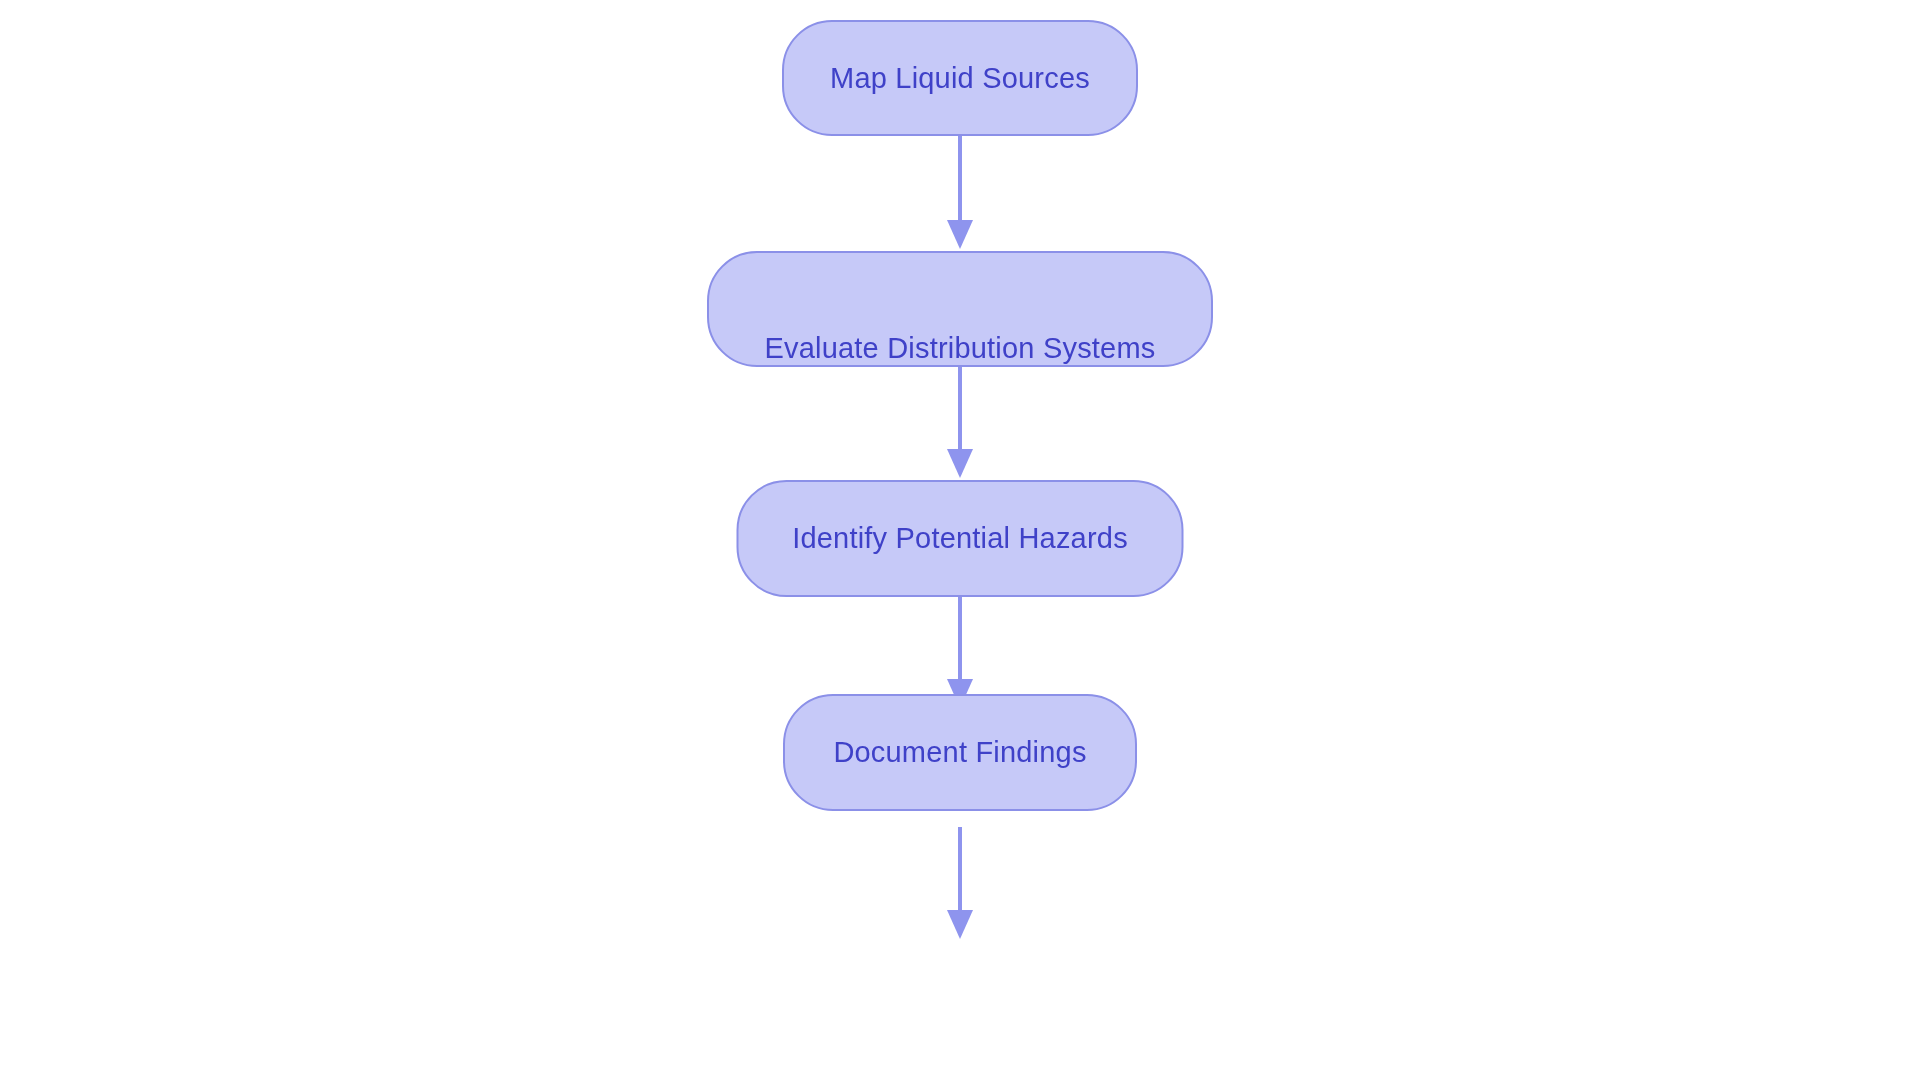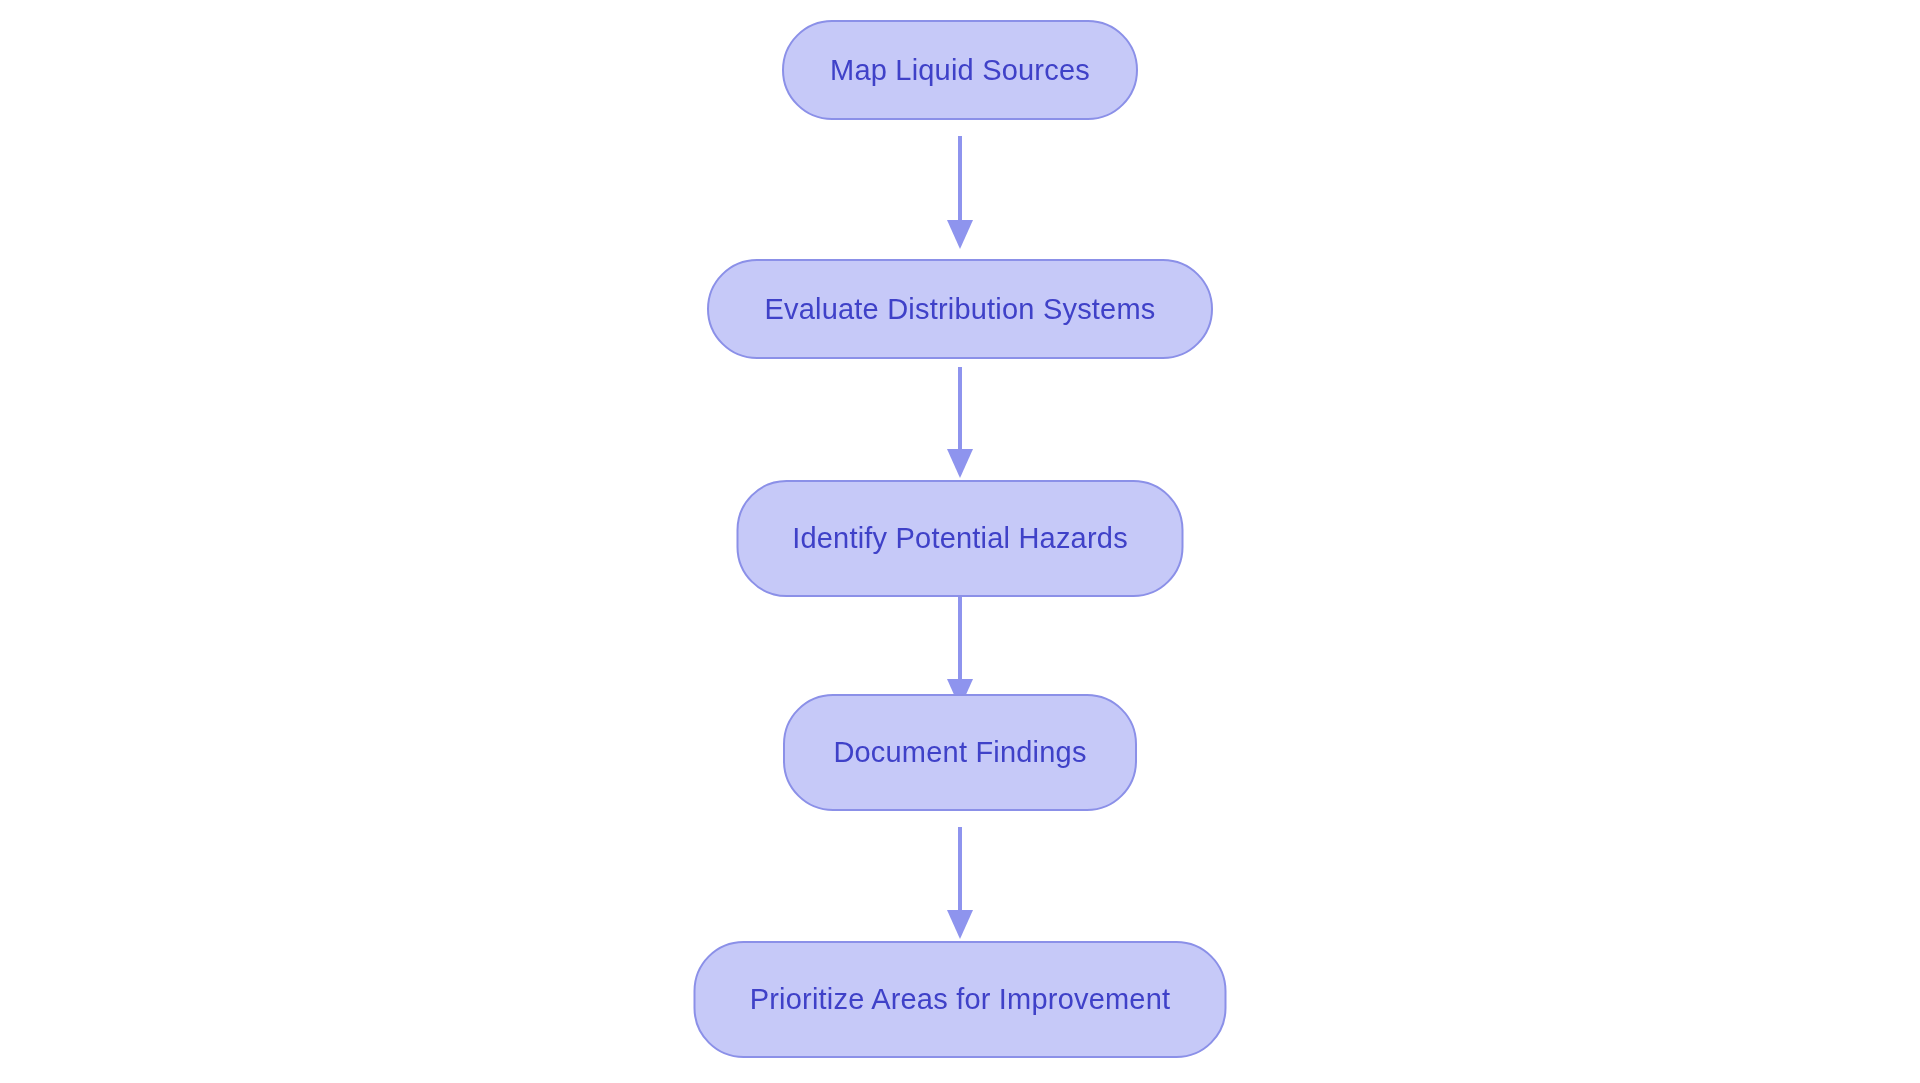--- a/index.html
+++ b/index.html
@@ -12,38 +12,38 @@
     width: 1920px;
     height: 1083px;
     background: var(--background, #ffffff);
     overflow: hidden;
     font-family: "Liberation Sans", "DejaVu Sans", sans-serif;
   }
   .node {
     position: absolute;
     left: 50%;
     transform: translateX(-50%);
-    height: 100px;
+    height: 116px;
     box-sizing: border-box;
     background: var(--node-fill, #c6c9f8);
     border: 2px solid var(--node-border, #8b90e8);
     border-radius: 50px;
     display: flex;
     align-items: center;
     justify-content: center;
   }
   .node .label {
     color: var(--node-text, #3f41c8);
     font-size: 29px;
     letter-spacing: 0.2px;
     white-space: nowrap;
     text-align: center;
   }
   .n1 { top: 20px;  width: 356px; }
-  .n2 { top: 259px; width: 506px; }
+  .n2 { top: 251px; width: 506px; align-items: flex-end; }
   .n3 { top: 480px; width: 447px; height: 117px; }
   .n4 { top: 694px; width: 354px; height: 117px; }
   .n5 { top: 941px; width: 533px; height: 117px; }
 
   .arrow {
     position: absolute;
     left: 50%;
     transform: translateX(-50%);
     display: flex;
     flex-direction: column;
@@ -100,17 +100,14 @@
 
   <div class="node n4">
     <span class="label">Document Findings</span>
   </div>
 
   <div class="arrow a4">
     <div class="line"></div>
     <div class="head"></div>
   </div>
 
-  <div class="node n5">
-    <span class="label">Prioritize Areas for Improvement</span>
-  </div>
 
 </div>
 
 </body></html>

